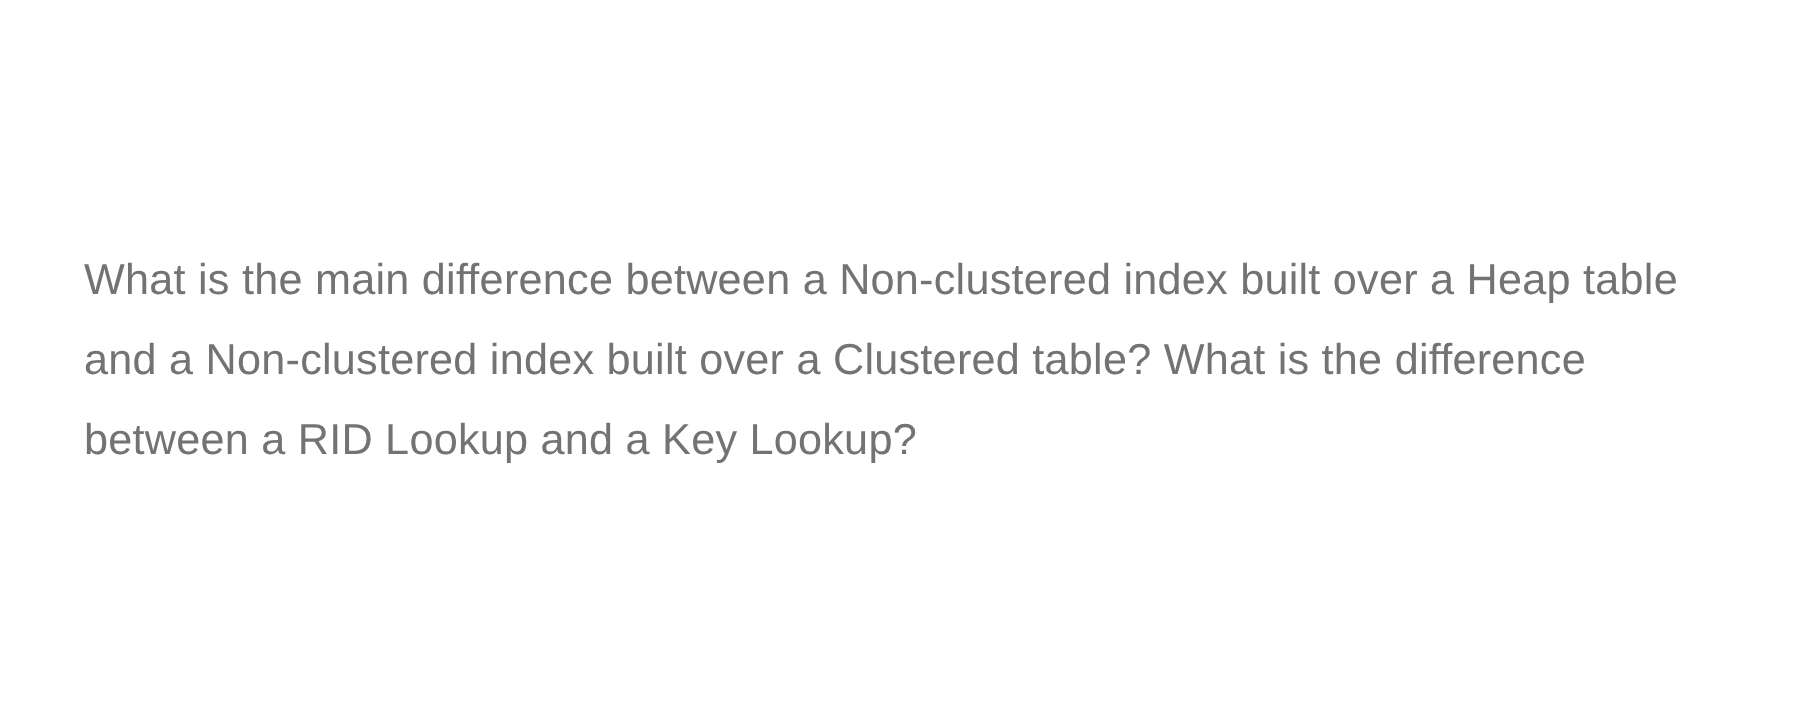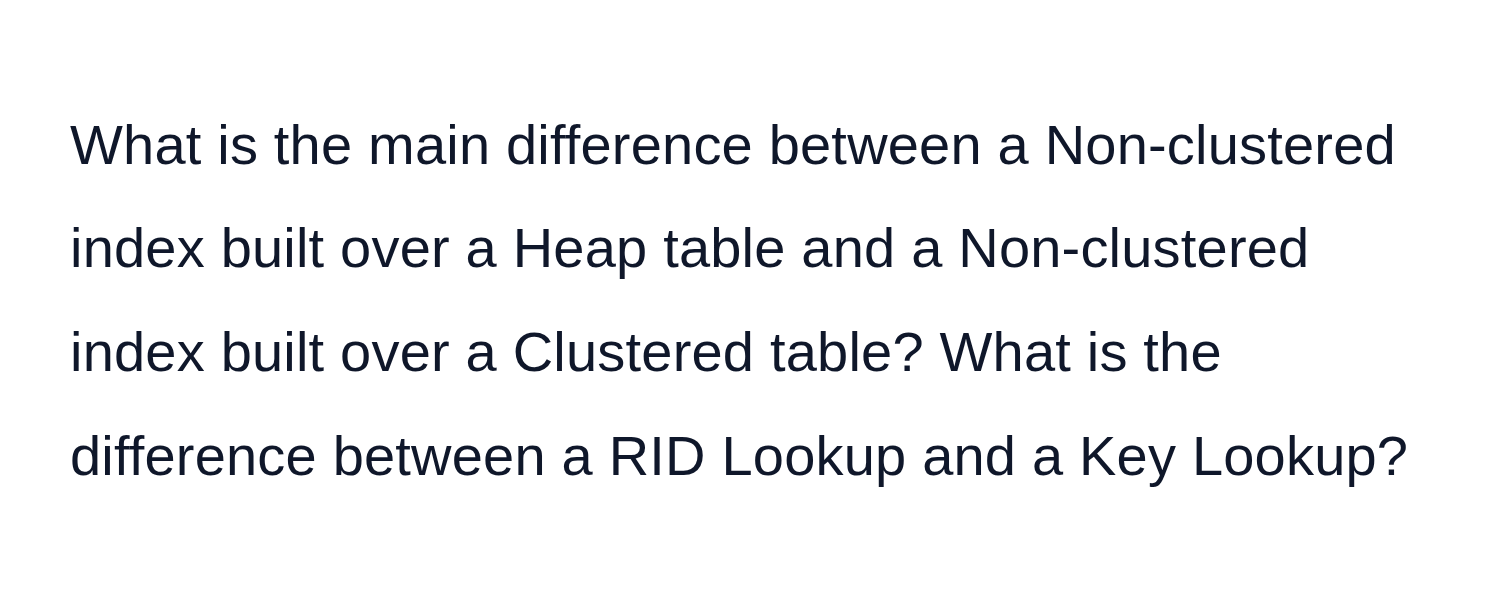--- a/index.html
+++ b/index.html
@@ -10,23 +10,23 @@
     body {
       width: 1500px;
       height: 600px;
       background: #ffffff;
       font-family: -apple-system, BlinkMacSystemFont, "Segoe UI", Helvetica, Arial, sans-serif;
       display: flex;
       align-items: center;
       padding: 60px 70px;
     }
     .question-text {
-      font-size: 56px;
+      font-size: 36px;
       line-height: 1.85;
-      color: #0f172a;
+      color: #737373;
       font-weight: 400;
       letter-spacing: 0.2px;
     }
   </style>
 </head>
 <body>
 
 <div class="question-text">What is the main difference between a Non-clustered index built over a Heap table and a Non-clustered index built over a Clustered table? What is the difference between a RID Lookup and a Key Lookup?</div>
 
 </body></html>

